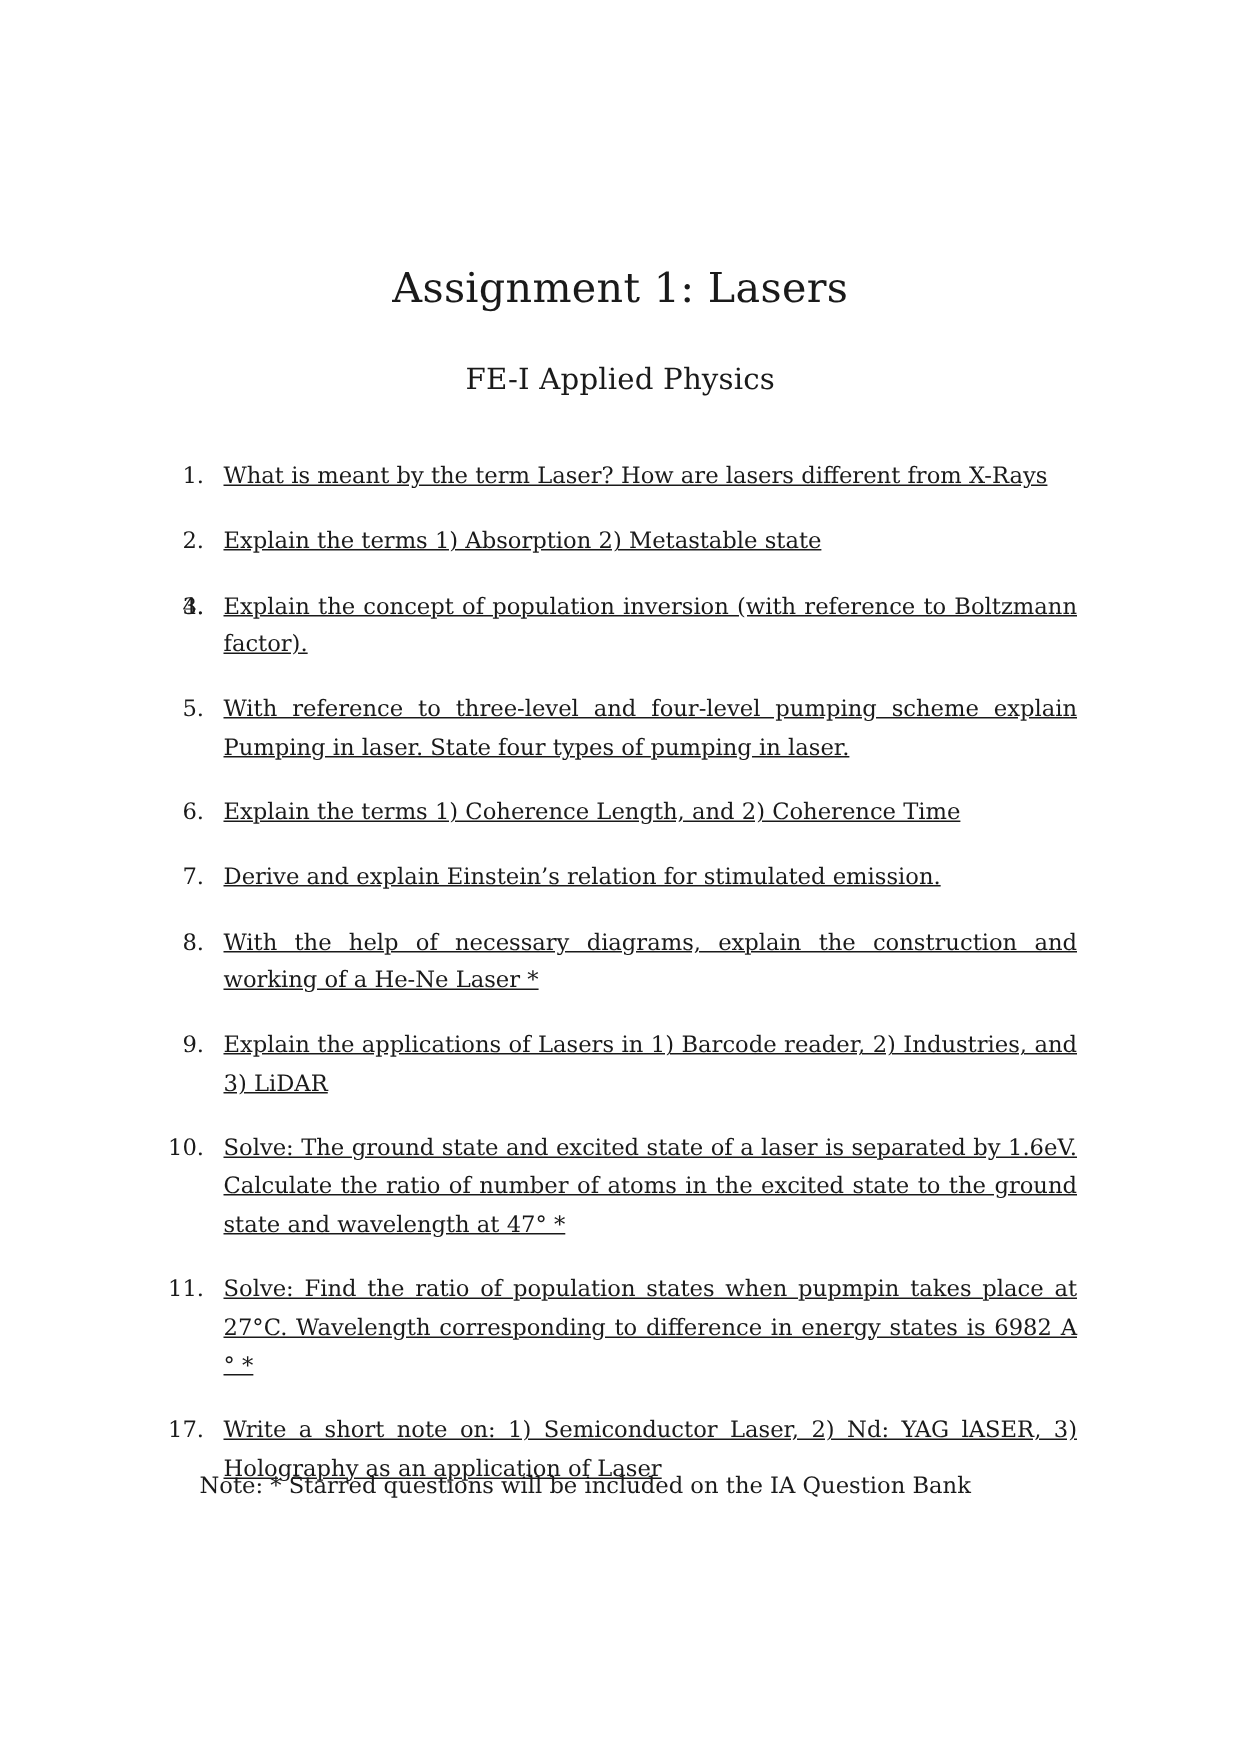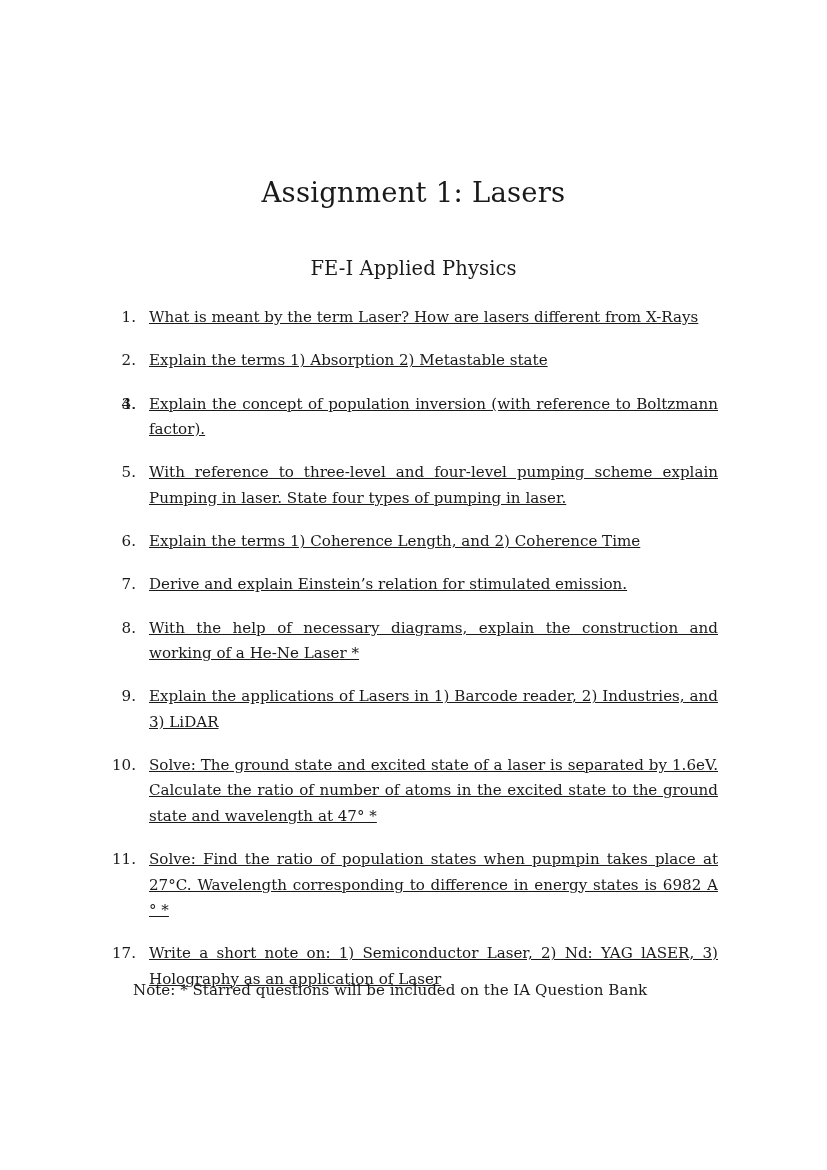--- a/index.html
+++ b/index.html
@@ -39,21 +39,21 @@
   .doc-subtitle {
     position: absolute;
     left: 0;
     right: 0;
     top: 242px;
     text-align: center;
     font-size: 19.5px;
     font-weight: normal;
     letter-spacing: 0.1px;
     line-height: 1.15;
-    margin: 16px;
+    margin: 0;
     font-family: "DejaVu Serif", "Liberation Serif", serif;
   }
 
   
   .qlist {
     position: absolute;
     left: 0;
     top: 305px;
     width: 827px;
     box-sizing: border-box;

